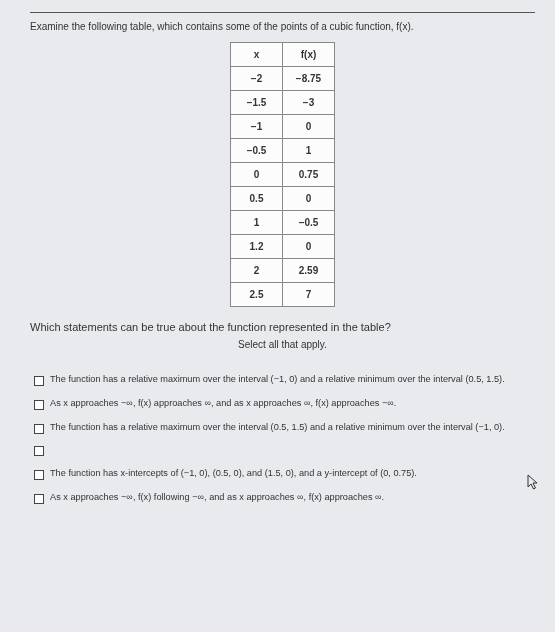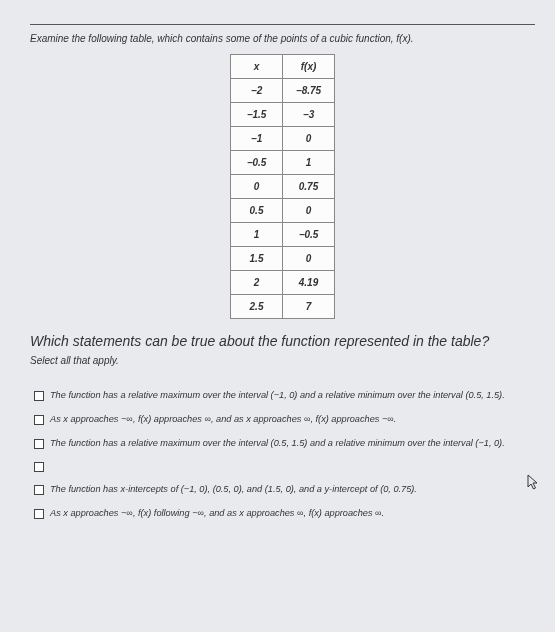--- a/index.html
+++ b/index.html
@@ -7,22 +7,21 @@
       width: 555px;
       height: 632px;
       background: #e8eaed;
       font-family: Arial, sans-serif;
       font-size: 10px;
       color: #333;
       position: relative;
       overflow: hidden;
     }
     .page {
-      padding: 24px 20px 12px 30px;
-      font-style: italic;
+      padding: 12px 20px 12px 30px;
     }
     .hr-top {
       border-top: 1px solid #555;
       margin-bottom: 8px;
     }
     .prompt {
       font-size: 10px;
       color: #333;
       margin-bottom: 10px;
     }
@@ -39,31 +38,32 @@
       border: 1px solid #888;
       text-align: center;
       font-size: 10px;
       font-weight: bold;
       color: #333;
       padding: 6px 0;
     }
     th { width: 52px; }
     td { width: 52px; }
     .question {
-      font-size: 14px;
+      font-size: 11px;
       margin-bottom: 6px;
     }
     .instruct {
       font-size: 10px;
       margin-bottom: 24px;
+      text-align: center;
     }
     .options { padding-left: 4px; }
     .opt-row {
       display: flex;
-      align-items: center;
+      align-items: flex-end;
       margin-bottom: 12px;
       gap: 6px;
     }
     .cb {
       width: 10px;
       height: 10px;
       border: 1px solid #444;
       background: #fff;
       flex: 0 0 auto;
     }
@@ -120,26 +120,26 @@
           </tr>
         <tr>
             <td>0.5</td>
             <td>0</td>
           </tr>
         <tr>
             <td>1</td>
             <td>−0.5</td>
           </tr>
         <tr>
-            <td>1.5</td>
+            <td>1.2</td>
             <td>0</td>
           </tr>
         <tr>
             <td>2</td>
-            <td>4.19</td>
+            <td>2.59</td>
           </tr>
         <tr>
             <td>2.5</td>
             <td>7</td>
           </tr>
       </tbody>
     </table>
   </div>
 
   <div class="question">Which statements can be true about the function represented in the table?</div>

